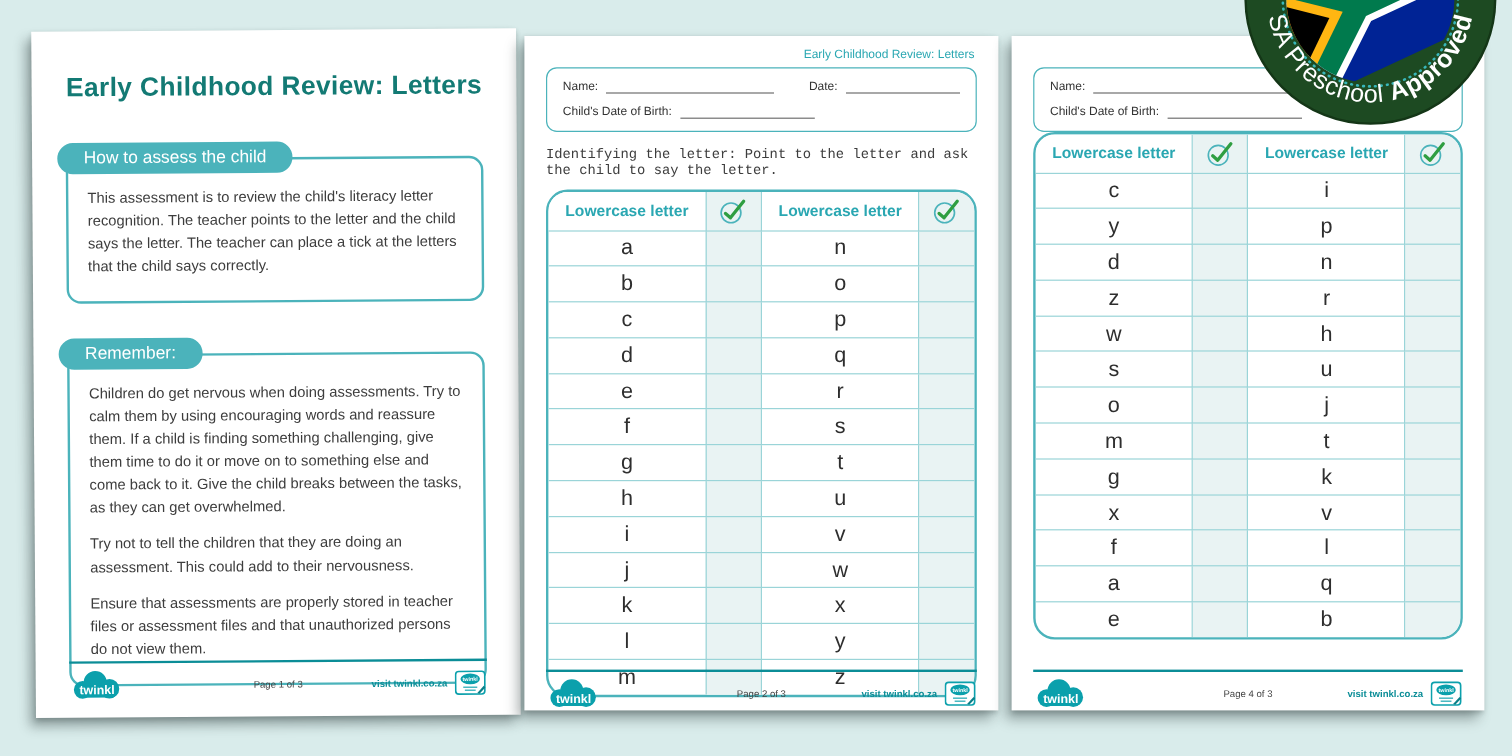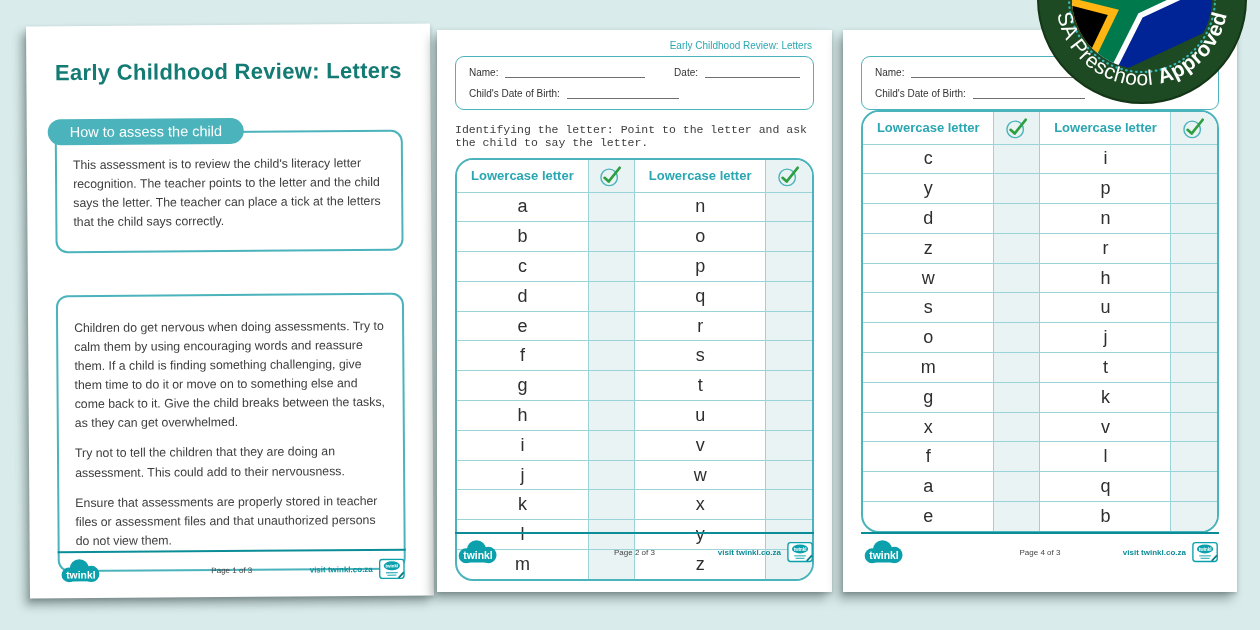--- a/index.html
+++ b/index.html
@@ -35,21 +35,21 @@
 
   .tablewrap{border:2px solid var(--accent);border-radius:18px;overflow:hidden;background:#fff;}
   table.lt{width:100%;border-collapse:collapse;border:hidden;}
   table.lt th,table.lt td{border:1px solid var(--grid);text-align:center;padding:0;}
   table.lt th{height:32px;font-size:13px;font-weight:600;color:var(--hdr);background:#fff;}
   table.lt th.ch,table.lt td.cc{background:var(--cell);width:13%;}
   table.lt th.lh,table.lt td.lc{width:37%;}
   table.lt td.lc{height:29.8px;font-size:18px;color:#2e2e2e;}
   .tick{width:24px;height:22px;vertical-align:middle;}
 
-  .pfoot{position:absolute;left:18px;right:18px;bottom:26px;}
+  .pfoot{position:absolute;left:18px;right:18px;bottom:0;}
   .p1 .pfoot{left:28px;right:28px;bottom:13px;}
   .frule{height:2px;background:var(--deep);margin-bottom:4px;}
   .frow{display:flex;align-items:center;position:relative;height:28px;}
   .pnum{position:absolute;left:0;right:0;text-align:center;font-size:8px;color:#444;}
   .visitgrp{margin-left:auto;display:flex;align-items:center;gap:6px;}
   .visit{font-size:8px;font-weight:bold;color:var(--deep);}
   .logo{width:46px;height:26px;} .qb{width:27px;height:23px;}
   .stamp{position:absolute;left:1022px;top:-121px;width:240px;height:240px;}
 </style>
 </head>
@@ -83,20 +83,21 @@
 
   <div class="page p1">
     <h1 class="title">Early Childhood Review: Letters</h1>
 
     <section class="callout c1">
       <div class="pill">How to assess the child</div>
       <p>This assessment is to review the child's literacy letter recognition. The teacher points to the letter and the child says the letter. The teacher can place a tick at the letters that the child says correctly.</p>
     </section>
 
     <section class="callout c2">
+      <div class="pill">Remember:</div>
       <p>Children do get nervous when doing assessments. Try to calm them by using encouraging words and reassure them. If a child is finding something challenging, give them time to do it or move on to something else and come back to it. Give the child breaks between the tasks, as they can get overwhelmed.</p>
       <p>Try not to tell the children that they are doing an assessment. This could add to their nervousness.</p>
       <p>Ensure that assessments are properly stored in teacher files or assessment files and that unauthorized persons do not view them.</p>
     </section>
 
     <div class="pfoot">
       <div class="frule"></div>
       <div class="frow">
         <svg class="logo" viewBox="0 0 62 34">
             <use href="#twlogodef"></use>

